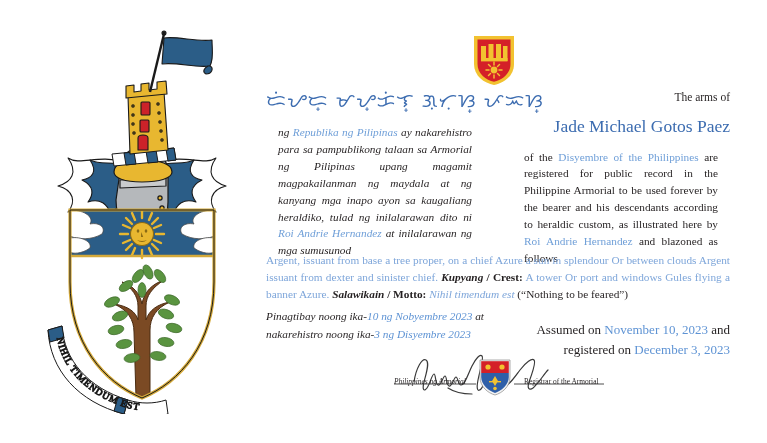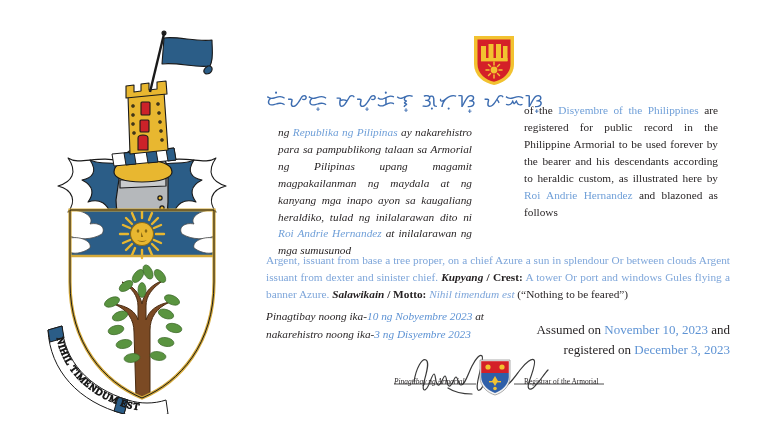--- a/index.html
+++ b/index.html
@@ -345,20 +345,22 @@
     <circle cx="22" cy="36" r="3.4" fill="#f2c230"></circle>
   </svg>
 </div>
 
 <div class="col" id="col-tagalog">
   <p class="headline-baybayin">ᜇᜒᜌᜇ᜔ ᜋᜌ᜔ᜃᜒᜎ᜔ ᜄᜓᜆᜓᜐ᜔ ᜉᜁᜐ᜔</p>
   <p class="body-para"><span>ng </span><span class="lnk">Republika ng Pilipinas</span><span> ay nakarehistro para sa pampublikong talaan sa Armorial ng Pilipinas upang magamit magpakailanman ng maydala at ng kanyang mga inapo ayon sa kaugaliang heraldiko, tulad ng inilalarawan dito ni </span><span class="lnk">Roi Andrie Hernandez</span><span> at inilalarawan ng mga sumusunod</span></p>
 </div>
 
 <div class="col" id="col-english">
+  <p class="eyebrow right">The arms of</p>
+  <p class="headline-name">Jade Michael Gotos Paez</p>
   <p class="body-para"><span>of the </span><span class="lnk">Disyembre of the Philippines</span><span> are registered for public record in the Philippine Armorial to be used forever by the bearer and his descendants according to heraldic custom, as illustrated here by </span><span class="lnk">Roi Andrie Hernandez</span><span> and blazoned as follows</span></p>
 </div>
 
 <div id="blazon"><span>Argent, issuant from base a tree proper, on a chief Azure a sun in splendour Or between clouds Argent issuant from dexter and sinister chief. </span><b><i>Kupyang</i></b><b class="blk"> / </b><b class="blk">Crest:</b><span> A tower Or port and windows Gules flying a banner Azure. </span><b><i>Salawikain</i></b><b class="blk"> / </b><b class="blk">Motto:</b><i> Nihil timendum est </i><span class="blk">(“Nothing to be feared”)</span></div>
 
 <div id="dates-tagalog"><span>Pinagtibay noong ika-</span><span class="lnk-strong">10 ng Nobyembre 2023</span><span> at nakarehistro noong ika-</span><span class="lnk-strong">3 ng Disyembre 2023</span></div>
 
 <div id="dates-english"><span>Assumed on </span><span class="lnk-strong">November 10, 2023</span><span> and registered on </span><span class="lnk-strong">December 3, 2023</span></div>
 
 <div id="signature-block">
@@ -386,14 +388,14 @@
       </g>
       <path fill="#2f5fa8" d="M1.2 13 L28.8 13 L28.8 17 C28.8 25 21 31 15 33 C9 31 1.2 25 1.2 17 Z"></path>
       <g fill="#f2c230">
         <path d="M15 16 L18 21 L15 26 L12 21 Z"></path>
         <path d="M9 21 L21 21 L21 22.4 L9 22.4 Z"></path>
         <circle cx="15" cy="28.5" r="1.8"></circle>
       </g>
     </g>
   </svg>
 </div>
-<div class="sig-label" id="sig-label-left">Pinagtibay ng Armorial</div>
+<div class="sig-label" id="sig-label-left">Philippines ng Armorial</div>
 <div class="sig-label" id="sig-label-right">Registrar of the Armorial</div>
 
 </body></html>

